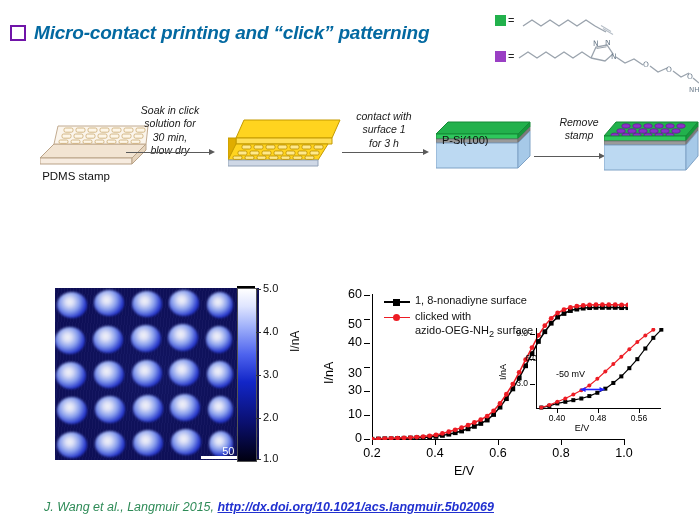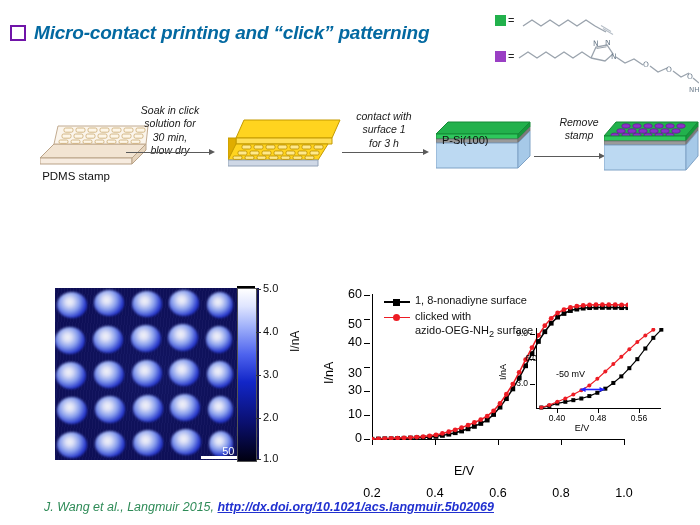--- a/index.html
+++ b/index.html
@@ -63,21 +63,21 @@
 
   
   #plot{left:326px;top:288px;width:358px;height:180px;}
   #plot-frame{position:absolute;left:46px;top:6px;width:252px;height:145px;
               border-left:1.4px solid #000;border-bottom:1.4px solid #000;}
   .yt{position:absolute;left:38px;width:6px;height:1.4px;background:#000;}
   .ytl{position:absolute;font-size:12.5px;color:#000;text-align:right;width:34px;
        transform:translateY(-8px);}
   .xt{position:absolute;top:151px;width:1.4px;height:6px;background:#000;}
   .xtl{position:absolute;top:158px;font-size:12.5px;color:#000;
-       transform:translateX(-50%);margin-top:40px;}
+       transform:translateX(-50%);}
   #ylab{position:absolute;left:-4px;top:96px;font-size:12.5px;color:#000;
         transform:rotate(-90deg);transform-origin:left top;white-space:nowrap;}
   #xlab{position:absolute;left:128px;top:176px;font-size:12.5px;color:#000;}
 
   
   #legend{position:absolute;left:58px;top:6px;font-size:11px;color:#111;}
   .lg-row{display:flex;align-items:flex-start;gap:5px;margin-bottom:2px;}
   .lg-sym{width:26px;height:11px;position:relative;flex:none;margin-top:2px;}
   .lg-sym i{position:absolute;top:5px;left:0;width:26px;height:1.6px;}
   .lg-sym b{position:absolute;top:2.5px;left:9px;width:7px;height:7px;}

